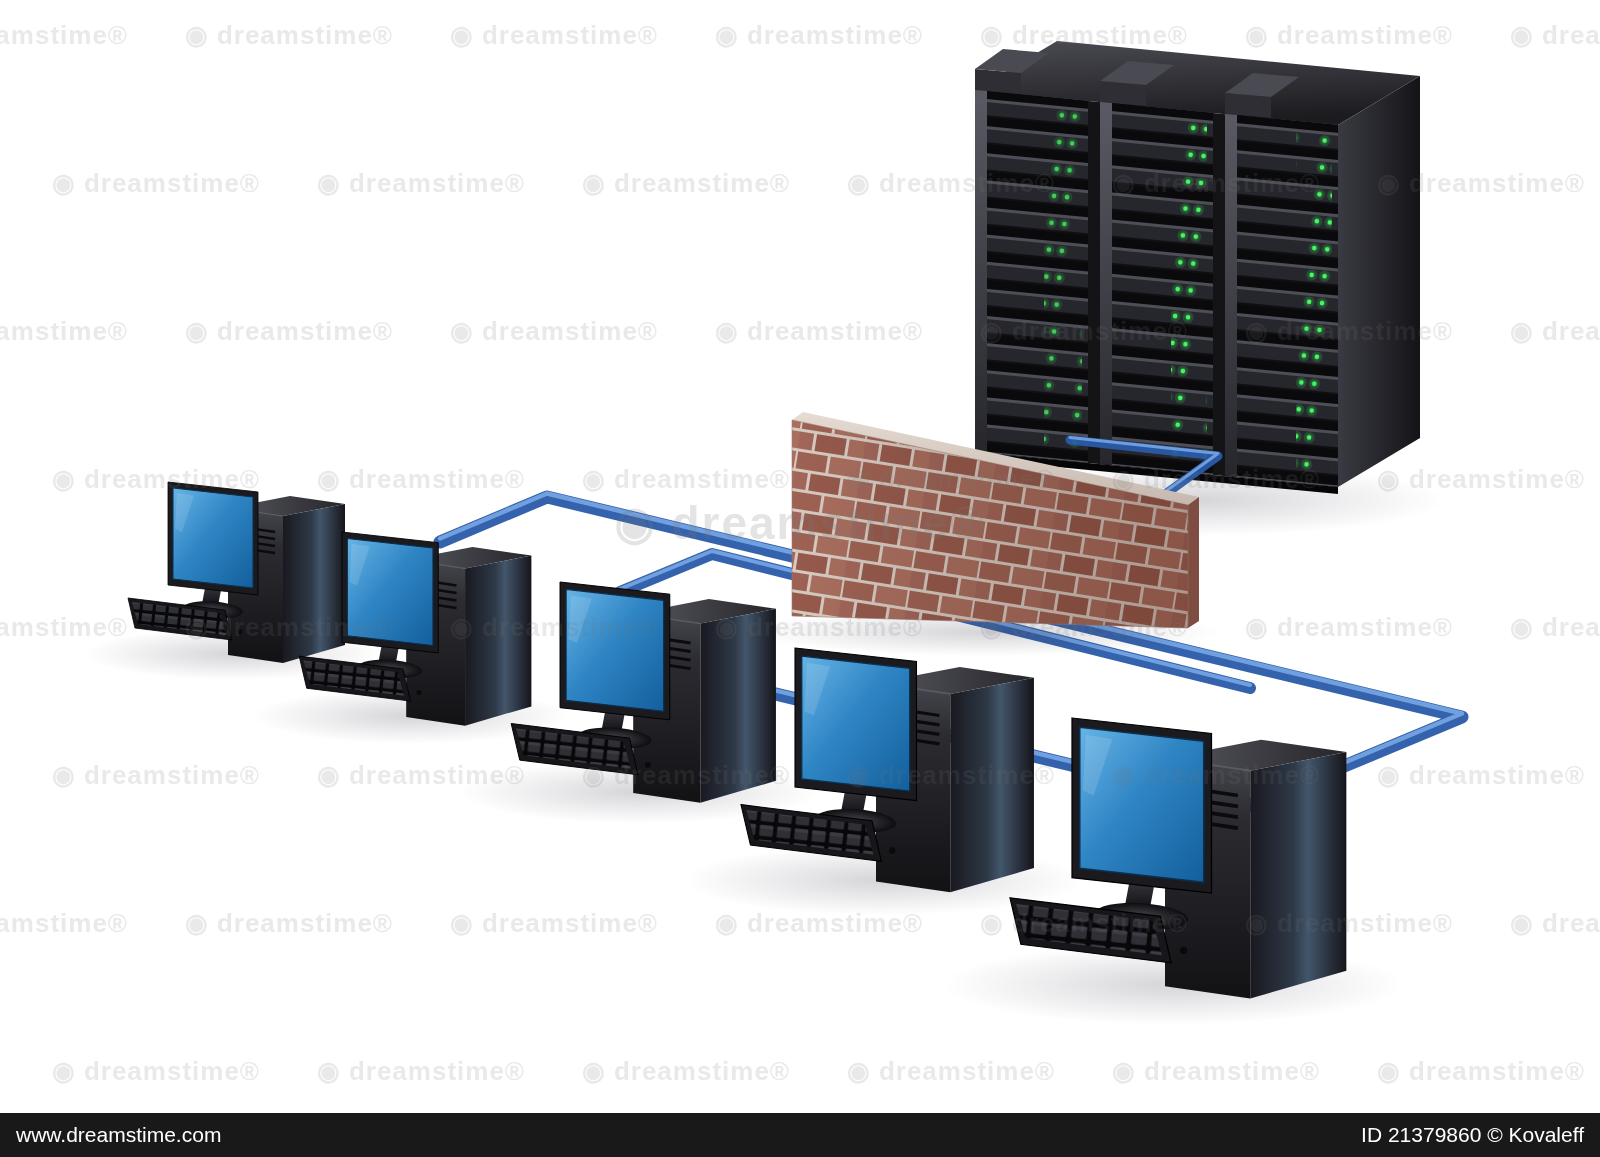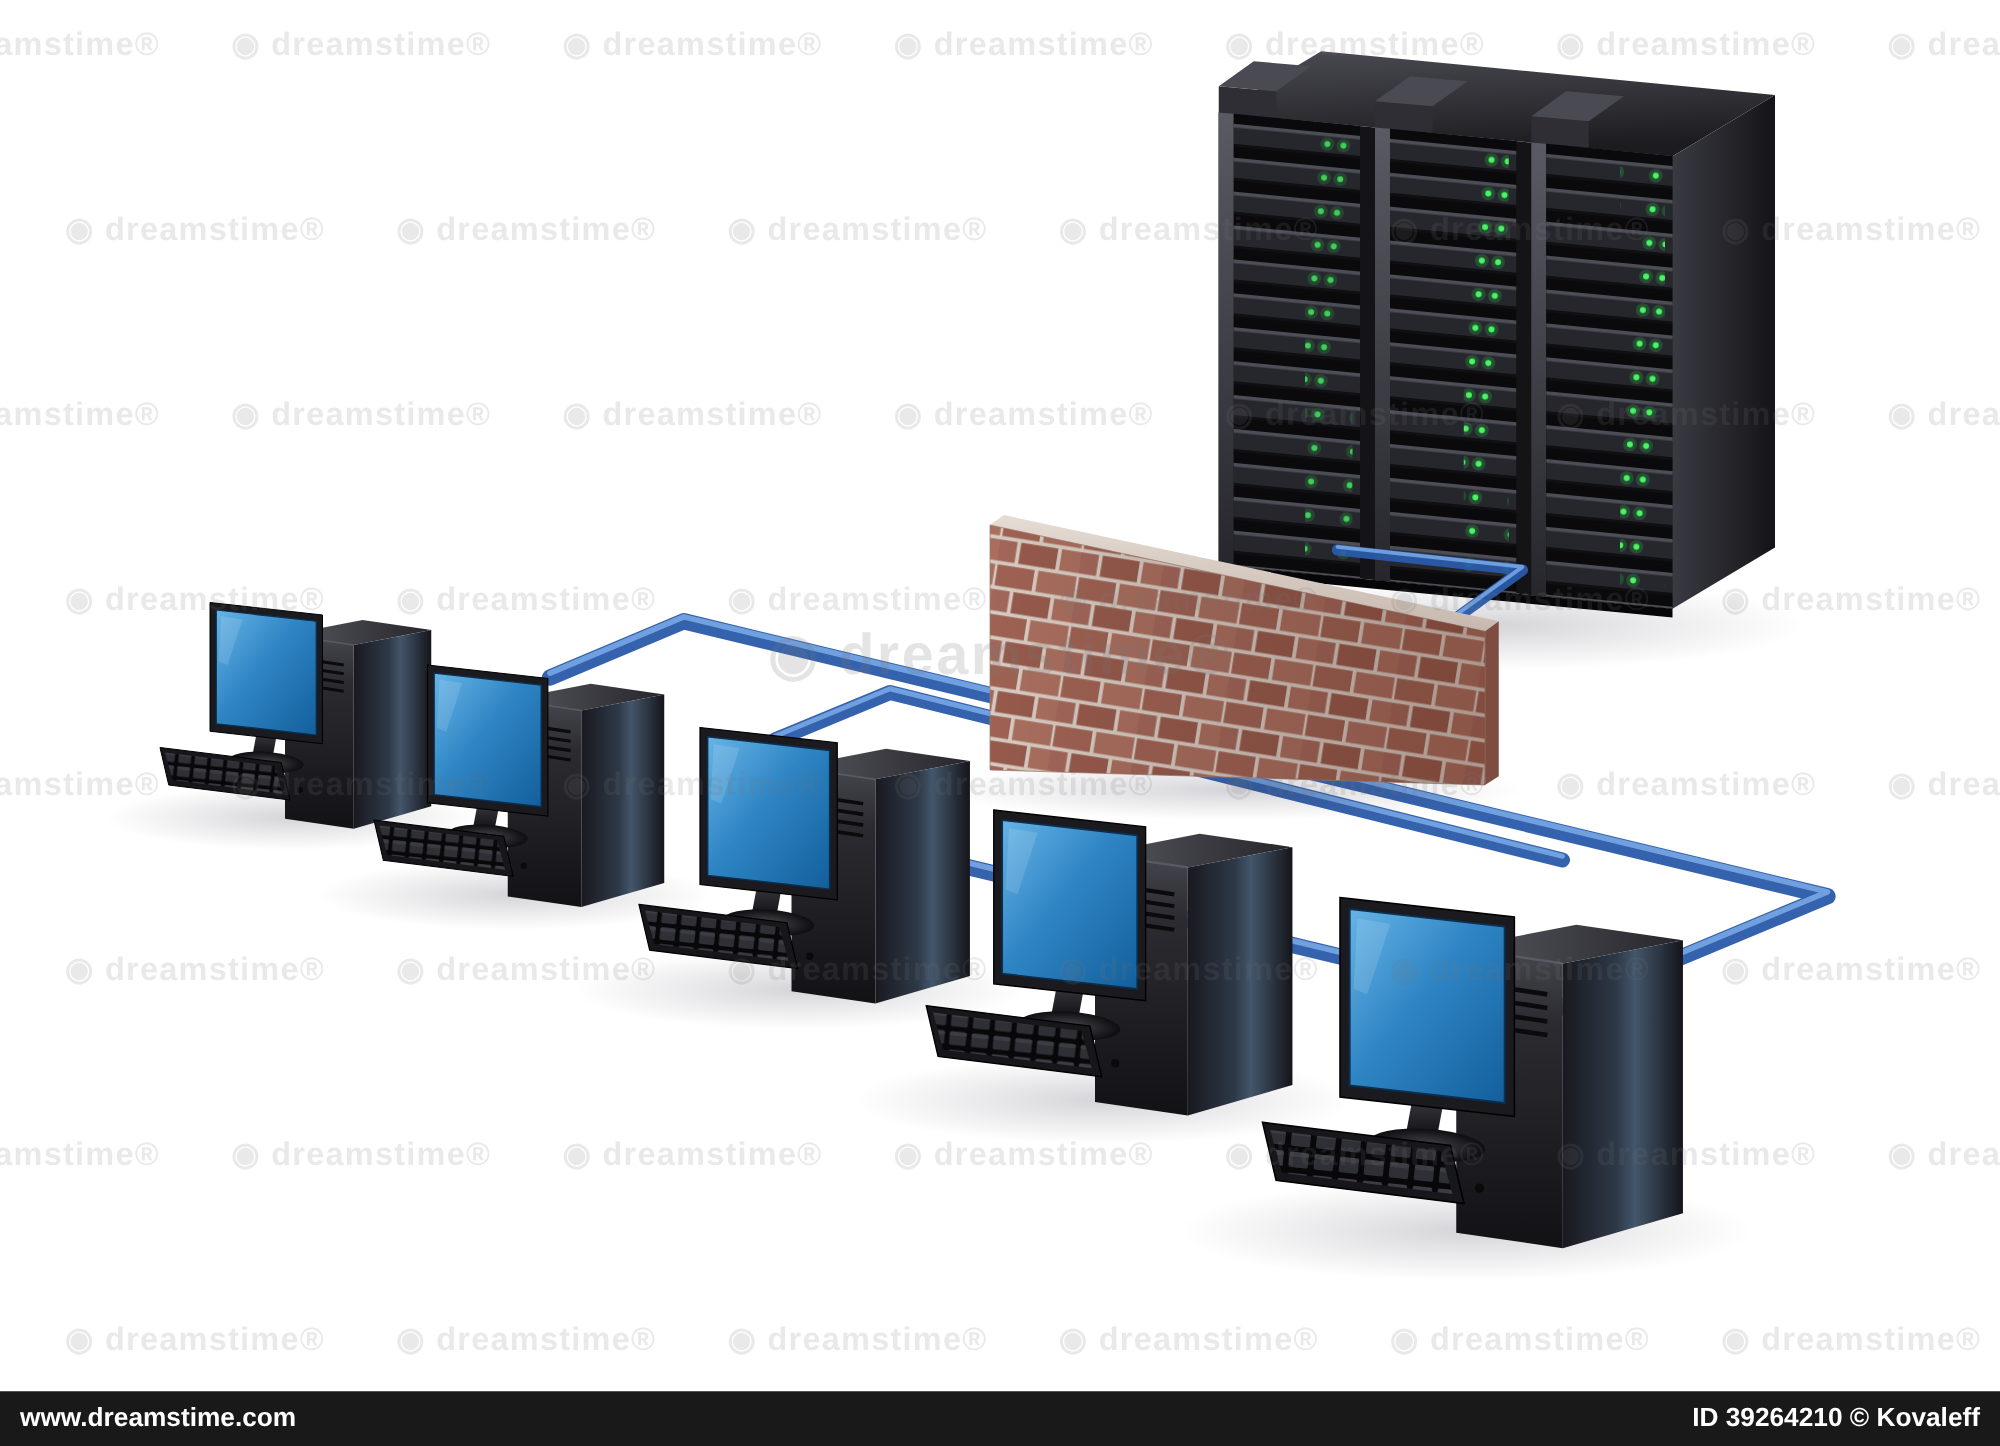--- a/index.html
+++ b/index.html
@@ -17,21 +17,21 @@
     color:rgba(118,118,118,0.16);letter-spacing:1px;white-space:nowrap;
   }
   .wm-center{
     position:absolute;left:50%;top:47%;transform:translate(-50%,-50%);
     font-size:46px;font-weight:bold;color:rgba(118,118,118,0.20);
     letter-spacing:2px;white-space:nowrap;
   }
   .footer{
     position:absolute;left:0;right:0;bottom:0;height:44px;background:#191919;
     color:#ffffff;display:flex;align-items:center;justify-content:space-between;
-    padding:0 16px;box-sizing:border-box;font-size:21px;font-weight:bold;z-index:10;
+    padding:0 16px;box-sizing:border-box;font-size:21px;font-weight:normal;z-index:10;
   }
 </style>
 </head>
 <body>
 
 <div class="canvas">
 
   <svg class="scene" width="1600" height="1113" viewBox="0 0 1600 1113" role="img" aria-label="3D illustration of a computer network: three black server racks with green status LEDs, a brick firewall wall, and five desktop workstations with blue monitors connected by blue network cables">
     <defs>
       <linearGradient id="scrG" x1="0" y1="0" x2="1" y2="1">
@@ -259,16 +259,16 @@
       <div class="wm-tile" style="left: 52px; top: 1056px;">◉ dreamstime®</div>
       <div class="wm-tile" style="left: 317px; top: 1056px;">◉ dreamstime®</div>
       <div class="wm-tile" style="left: 582px; top: 1056px;">◉ dreamstime®</div>
       <div class="wm-tile" style="left: 847px; top: 1056px;">◉ dreamstime®</div>
       <div class="wm-tile" style="left: 1112px; top: 1056px;">◉ dreamstime®</div>
       <div class="wm-tile" style="left: 1377px; top: 1056px;">◉ dreamstime®</div>
     </div>
 
   <div class="footer">
     <span>www.dreamstime.com</span>
-    <span>ID 39264210 © Kovaleff</span>
+    <span>ID 21379860 © Kovaleff</span>
   </div>
 
 </div>
 
 </body></html>

